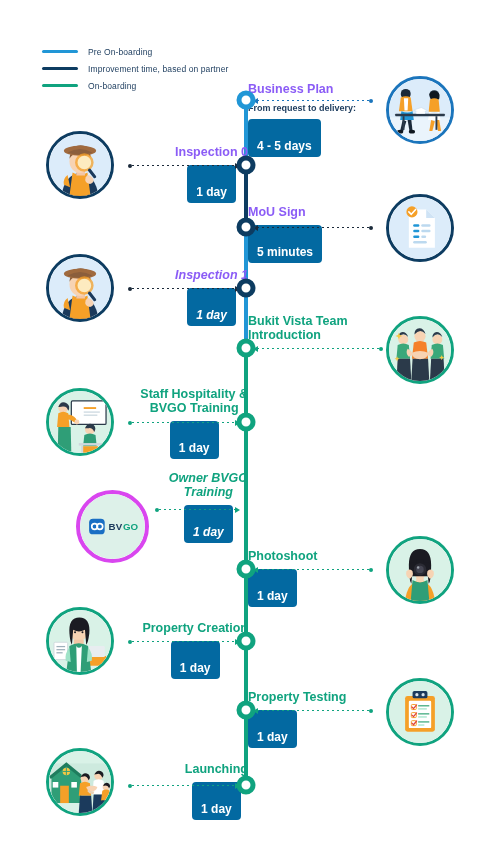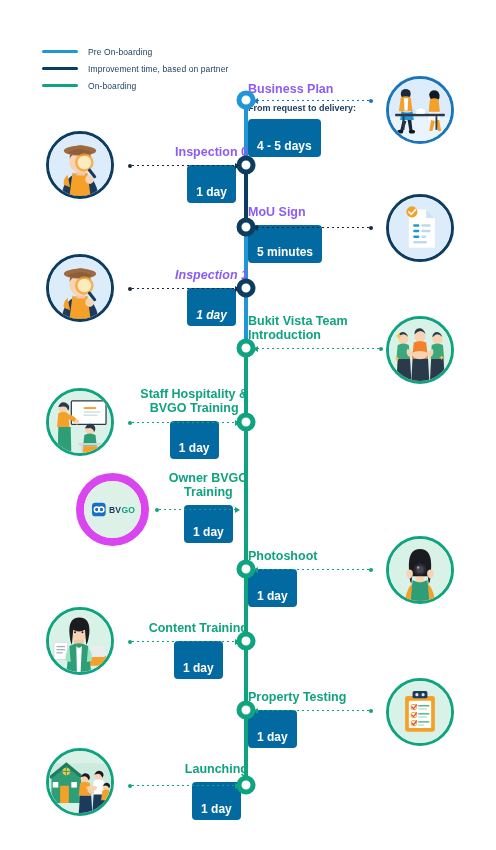--- a/index.html
+++ b/index.html
@@ -300,31 +300,31 @@
     <path d="M58 60 q5 -11 14 -5 q5 5 1 11 q-3 -7 -9 -6z" fill="#2b3a4a"></path>
     <path d="M57 71 q9 -5 18 0 l2 18 h-22z" fill="#2f9e77"></path>
     <path d="M55 89 h24 v11 h-24z" fill="#f5a028"></path>
 
     <rect x="48" y="84" width="40" height="4" fill="#cfd8dd"></rect>
     <rect x="52" y="88" width="3" height="12" fill="#cfd8dd"></rect>
     <rect x="82" y="88" width="3" height="12" fill="#cfd8dd"></rect>
   </svg>
 </div>
 
-<div class="row row-left" style="top:471px;">
+<div class="row row-left" style="top:471px;font-style:italic;">
   <div class="title t-green">Owner BVGO
 Training</div>
   <div class="badge">1 day</div>
 </div>
 <div class="connector" style="left:155px;width:85px;top:505px;color:#10a37f;">
   <span class="conn-dot l"></span>
   <span class="conn-line"></span>
   <span class="conn-arrow r"></span>
 </div>
-<div class="avatar" style="left:76px;top:473px;width:73px;height:73px;border:8px solid #d946ef;">
+<div class="avatar" style="left:76px;top:490px;width:73px;height:73px;border:4px solid #d946ef;">
   <svg viewBox="0 0 100 100">
     <circle cx="50" cy="50" r="50" fill="#ddf1e9"></circle>
     <rect x="14" y="38" width="24" height="24" rx="6" fill="#1a6fc4"></rect>
     <g fill="none" stroke="#ffffff" stroke-width="2.6" stroke-linecap="round">
       <circle cx="22.5" cy="50" r="4.4"></circle>
       <circle cx="30.5" cy="50" r="4.4"></circle>
     </g>
     <text x="44" y="56" font-family="Liberation Sans, sans-serif" font-size="15" font-weight="bold" fill="#1b3a5c">BV</text>
     <text x="66" y="56" font-family="Liberation Sans, sans-serif" font-size="15" font-weight="bold" fill="#10a37f">GO</text>
   </svg>
@@ -353,21 +353,21 @@
     <circle cx="50" cy="49" r="10" fill="#2b2b34"></circle>
     <circle cx="50" cy="49" r="6" fill="#454552"></circle>
     <circle cx="47" cy="46" r="2" fill="#9aa0aa"></circle>
 
     <path d="M28 52 q6 -6 10 0 q2 8 -4 12 q-8 -2 -6 -12z" fill="#f7d3b3"></path>
     <path d="M72 52 q-6 -6 -10 0 q-2 8 4 12 q8 -2 6 -12z" fill="#f7d3b3"></path>
   </svg>
 </div>
 
 <div class="row row-left" style="top:621px;">
-  <div class="title t-green">Content Training</div>
+  <div class="title t-green">Property Creation</div>
   <div class="badge">1 day</div>
 </div>
 <div class="connector" style="left:128px;width:112px;top:637px;color:#10a37f;">
   <span class="conn-dot l"></span>
   <span class="conn-line"></span>
   <span class="conn-arrow r"></span>
 </div>
 <div class="avatar" style="left:46px;top:607px;border:3px solid #10a37f;">
   <svg viewBox="0 0 100 100">
     <circle cx="50" cy="50" r="50" fill="#d9f2e7"></circle>

